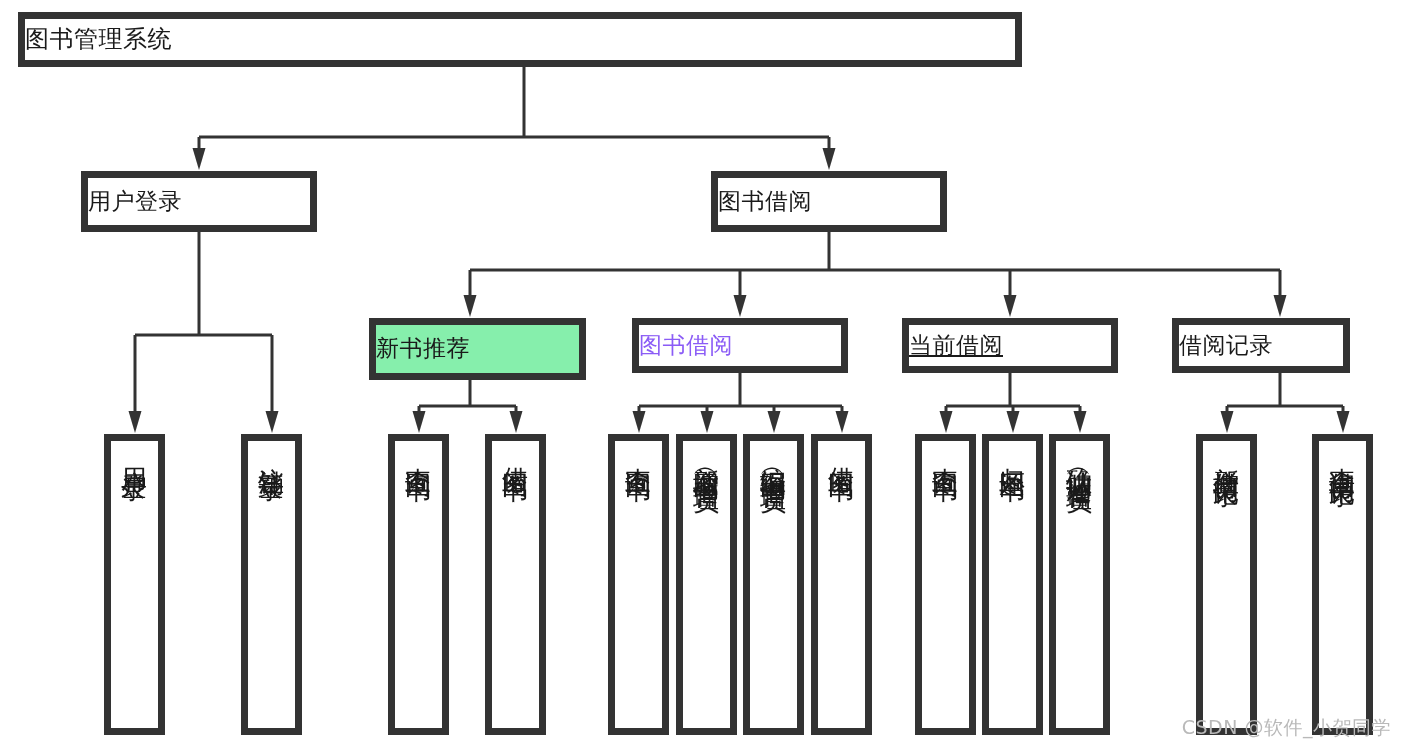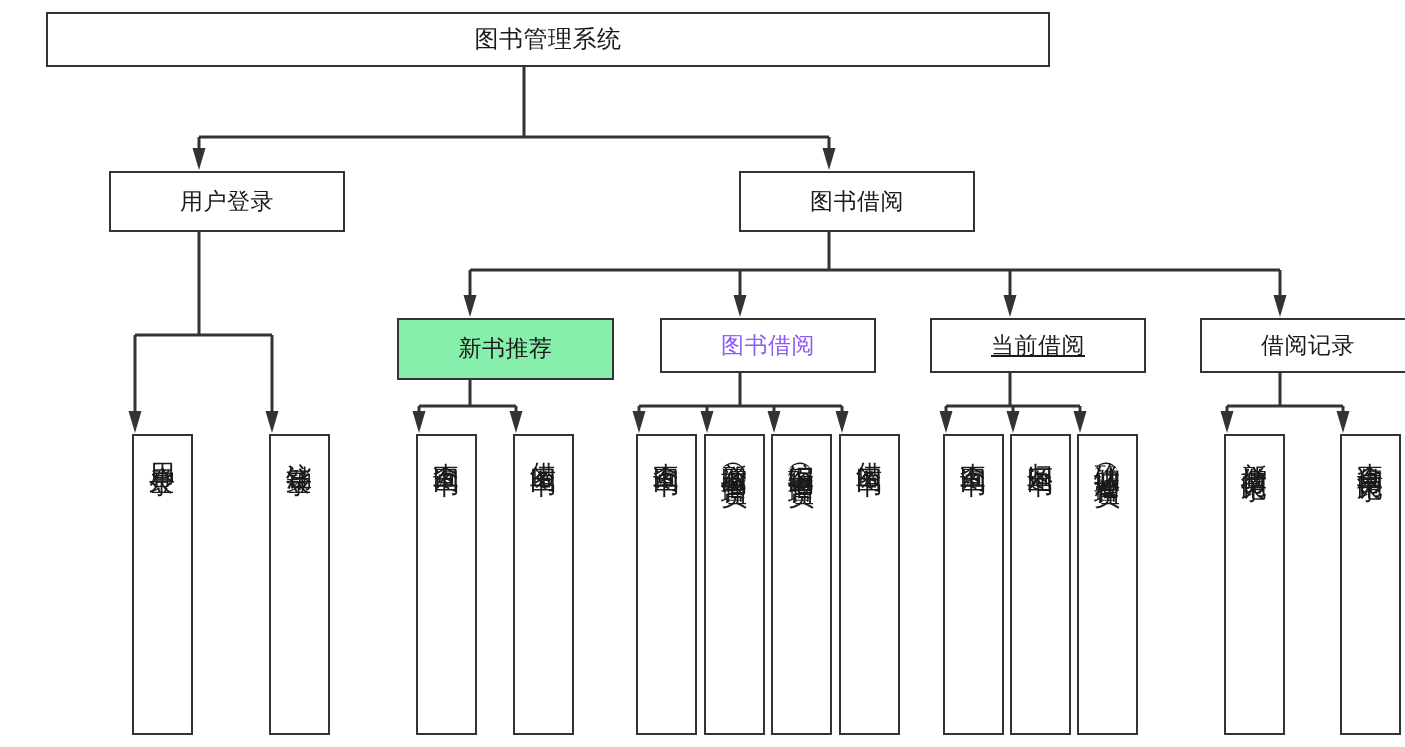--- a/index.html
+++ b/index.html
@@ -23,26 +23,24 @@
     left: 0;
     top: 0;
     width: 1405px;
     height: 747px;
     pointer-events: none;
   }
   .node {
     position: absolute;
     box-sizing: border-box;
     background: #ffffff;
-    border: 2px solid #404040;
+    border: 7px solid #404040;
     display: flex;
     align-items: center;
-    justify-content: center;
     color: #1a1a1a;
-    margin-left: 28px;
   }
   .node .label {
     display: block;
     text-align: center;
     line-height: 1.18;
   }
   .node.horizontal .label {
     writing-mode: horizontal-tb;
     font-size: 23px;
     letter-spacing: 0.5px;
@@ -139,21 +137,21 @@
       </div>
       <div class="node horizontal" style="left: 369px; top: 318px; width: 217px; height: 62px; border-color: rgb(51, 51, 51); background: #86efac; color: rgb(26, 26, 26);">
         <span class="label">新书推荐</span>
       </div>
       <div class="node horizontal" style="left: 632px; top: 318px; width: 216px; height: 55px; border-color: rgb(51, 51, 51); background: rgb(255, 255, 255); color: #8b5cf6;">
         <span class="label">图书借阅</span>
       </div>
       <div class="node horizontal" style="left: 902px; top: 318px; width: 216px; height: 55px; border-color: rgb(51, 51, 51); background: rgb(255, 255, 255); color: rgb(26, 26, 26); text-decoration: underline;">
         <span class="label">当前借阅</span>
       </div>
-      <div class="node horizontal" style="left: 1172px; top: 318px; width: 216px; height: 55px; border-color: rgb(51, 51, 51); background: rgb(255, 255, 255); color: rgb(26, 26, 26);">
+      <div class="node horizontal" style="left: 1172px; top: 318px; width: 178px; height: 55px; border-color: rgb(51, 51, 51); background: rgb(255, 255, 255); color: rgb(26, 26, 26);">
         <span class="label">借阅记录</span>
       </div>
       <div class="node vertical" style="left: 104px; top: 434px; width: 61px; height: 301px; border-color: rgb(51, 51, 51); background: rgb(255, 255, 255); color: rgb(26, 26, 26);">
         <span class="label">用户登录</span>
       </div>
       <div class="node vertical" style="left: 241px; top: 434px; width: 61px; height: 301px; border-color: rgb(51, 51, 51); background: rgb(255, 255, 255); color: rgb(26, 26, 26);">
         <span class="label">注销登录</span>
       </div>
       <div class="node vertical" style="left: 388px; top: 434px; width: 61px; height: 301px; border-color: rgb(51, 51, 51); background: rgb(255, 255, 255); color: rgb(26, 26, 26);">
         <span class="label">查询图书</span>
@@ -183,14 +181,15 @@
         <span class="label">确认归还（管理员）</span>
       </div>
       <div class="node vertical" style="left: 1196px; top: 434px; width: 61px; height: 301px; border-color: rgb(51, 51, 51); background: rgb(255, 255, 255); color: rgb(26, 26, 26);">
         <span class="label">新增借阅记录</span>
       </div>
       <div class="node vertical" style="left: 1312px; top: 434px; width: 61px; height: 301px; border-color: rgb(51, 51, 51); background: rgb(255, 255, 255); color: rgb(26, 26, 26);">
         <span class="label">查询借阅记录</span>
       </div>
     </div>
 
+  <div class="watermark">CSDN @软件_小贺同学</div>
 
 </div>
 
 </body></html>

